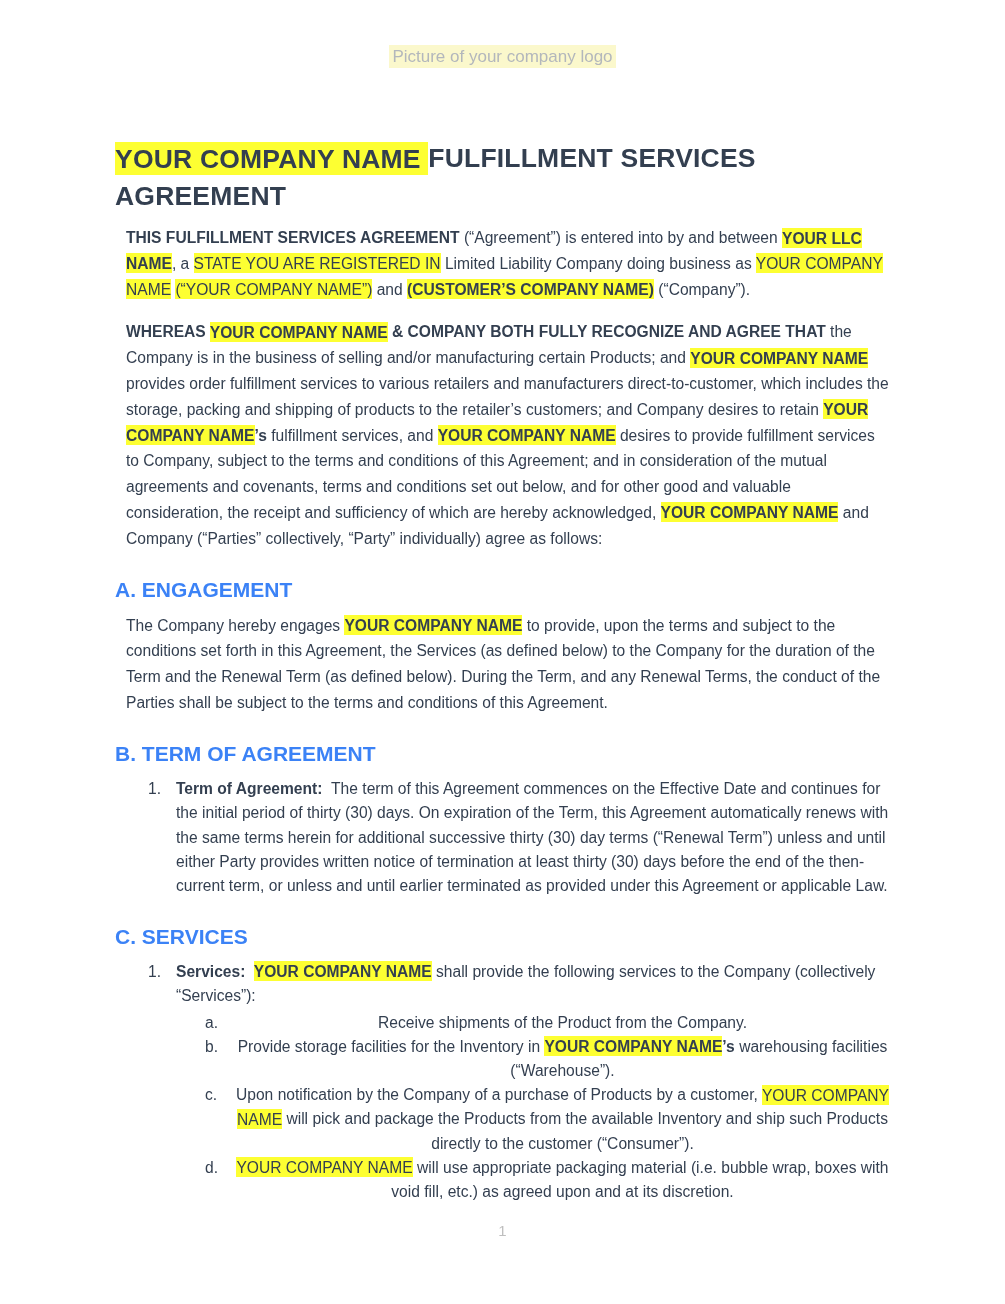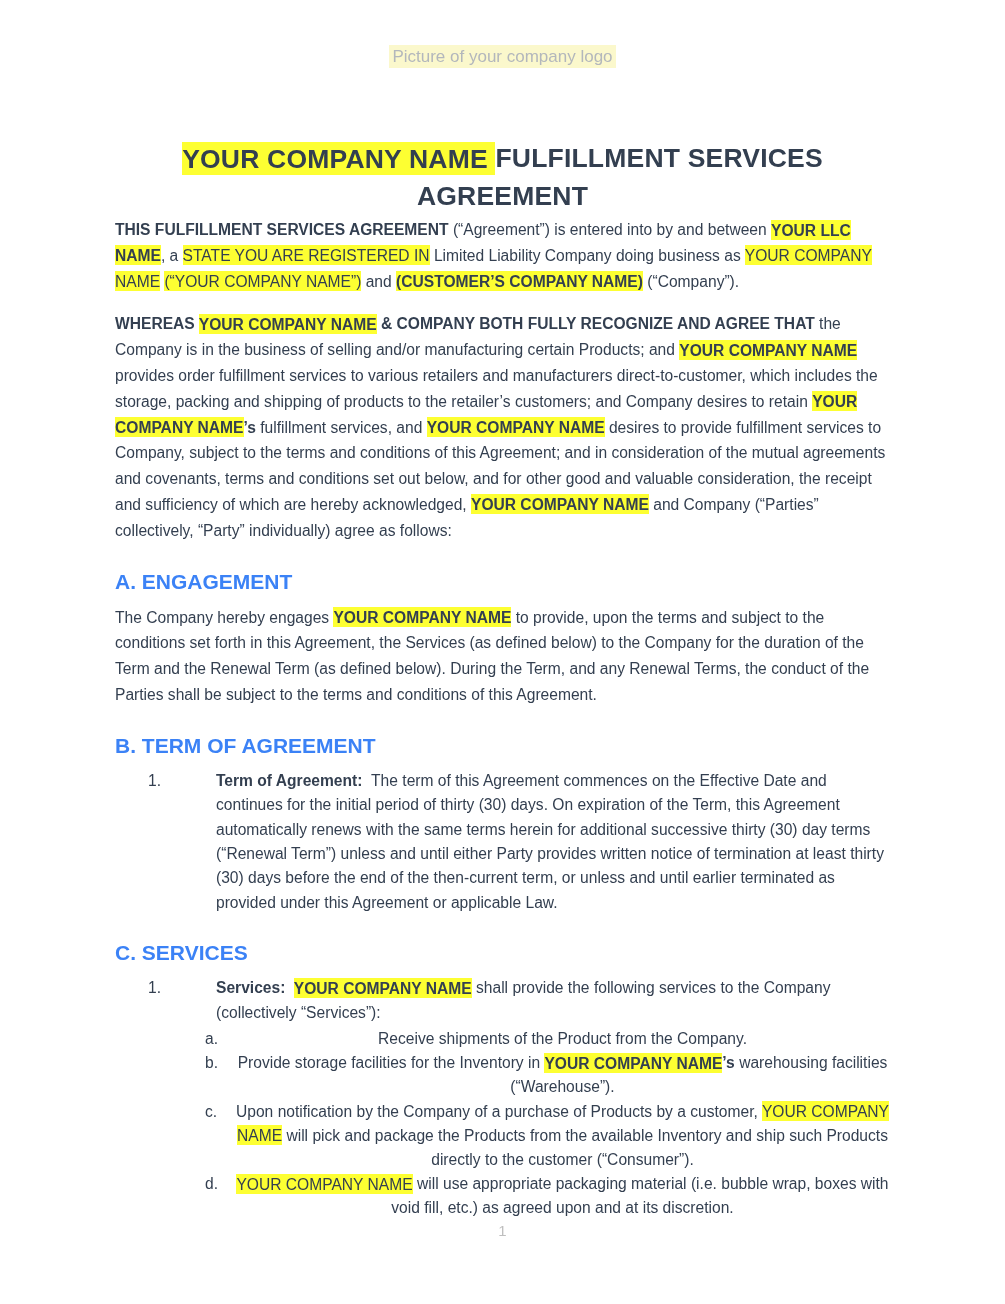--- a/index.html
+++ b/index.html
@@ -17,52 +17,51 @@
   .logo-line {
     text-align: center;
     font-size: 17px;
     line-height: 24px;
     color: #b3b7bc;
     margin-bottom: 70px;
   }
   .logo-hl { background: #fbf8cc; padding: 2px 3px; }
 
   .doc-title {
-    margin: 0 0 2px 0;
-    text-align: center;
+    margin: 0 0 10px 0;
     font-size: 26.5px;
     line-height: 38px;
     font-weight: bold;
     color: #333F50;
     letter-spacing: 0.2px;
   }
 
   .para {
-    margin: 0 0 17px 0;
+    margin: 0 0 17px 11px;
     font-size: 15.6px;
     line-height: 25.8px;
   }
 
   .section-heading {
     margin: 24px 0 9px 0;
     font-size: 21px;
     line-height: 28px;
     font-weight: bold;
     color: #3b82f6;
   }
 
   .num-item {
     display: flex;
     margin-left: 33px;
     font-size: 15.6px;
     line-height: 24.4px;
     margin-bottom: 2px;
   }
   .num-item .num { width: 28px; flex: 0 0 28px; }
-  .num-item .item-body { flex: 1; margin-left: 40px; }
+  .num-item .item-body { flex: 1; }
 
   .sub-item {
     display: flex;
     margin-left: 90px;
     font-size: 15.6px;
     line-height: 24.2px;
   }
   .sub-item .letter { width: 30px; flex: 0 0 30px; }
   .sub-item .item-body { flex: 1; text-align: center; }
 

